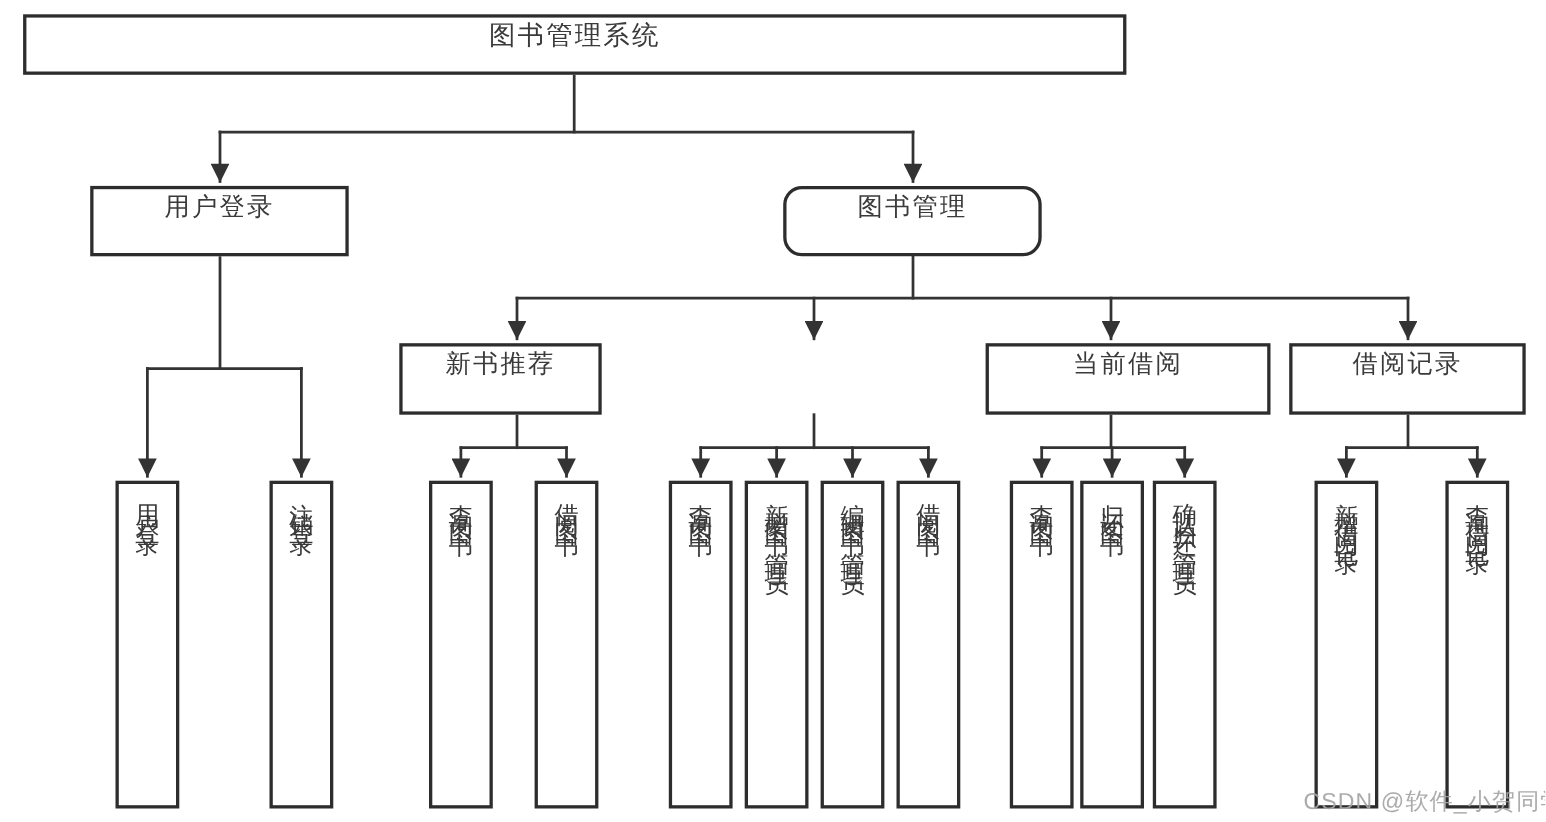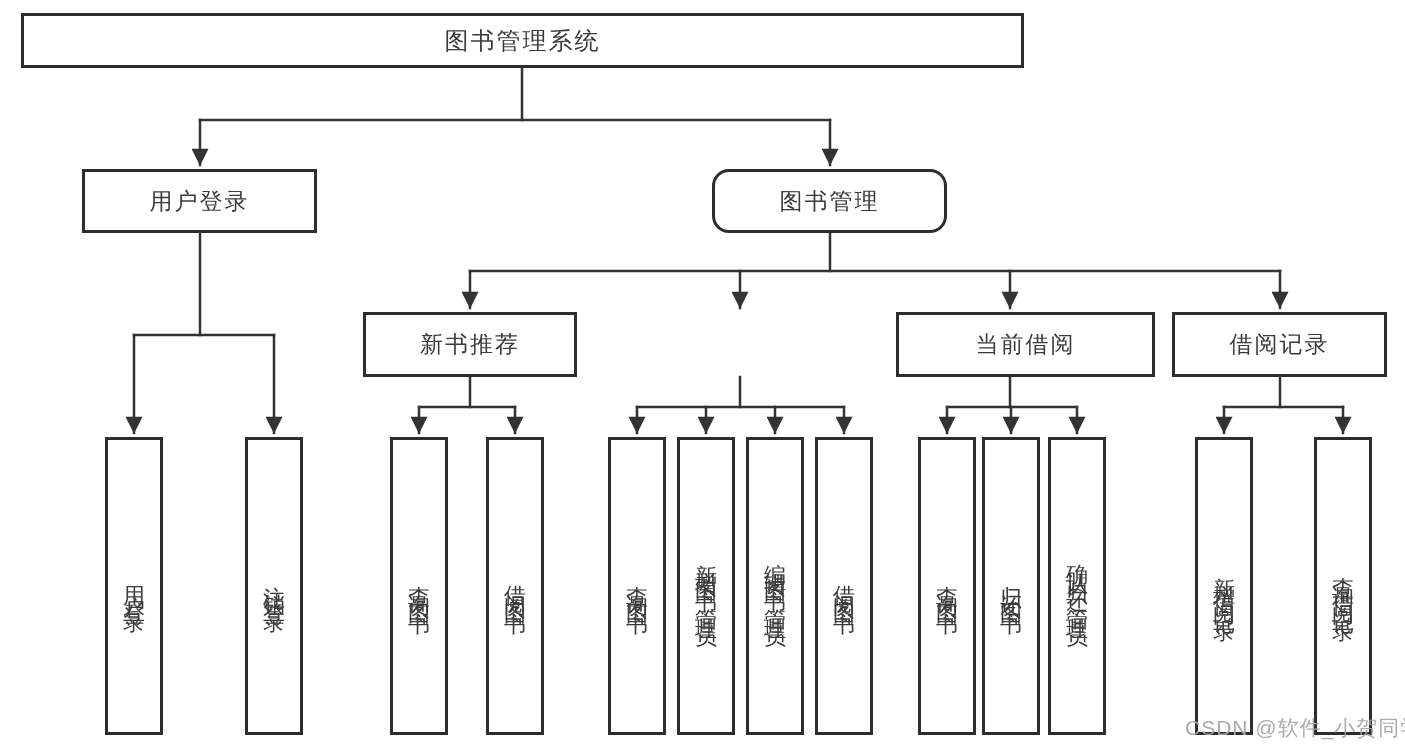--- a/index.html
+++ b/index.html
@@ -21,21 +21,20 @@
     width: 1405px;
     height: 747px;
     pointer-events: none;
   }
   .node {
     position: absolute;
     box-sizing: border-box;
     border: 3px solid #2d2d2d;
     background: #ffffff;
     display: flex;
-    align-items: center;
     justify-content: center;
     color: #3a3a3a;
   }
   .hbox span {
     font-size: 23px;
     letter-spacing: 2px;
     white-space: nowrap;
   }
   .root-box {
     left: 21px; top: 13px;
@@ -138,21 +137,21 @@
     <span>图书管理系统</span>
   </div>
 
   <div class="node hbox l2" style="left:82px;">
     <span>用户登录</span>
   </div>
   <div class="node hbox l2" style="left:712px;border-radius:17px;">
     <span>图书管理</span>
   </div>
 
-  <div class="node hbox l3" style="left:363px;width:214px;">
+  <div class="node hbox l3" style="left:363px;width:184px;">
     <span>新书推荐</span>
   </div>
   <div class="node hbox l3" style="left:896px;width:259px;">
     <span>当前借阅</span>
   </div>
   <div class="node hbox l3" style="left:1172px;width:215px;">
     <span>借阅记录</span>
   </div>
 
   <div class="node vbox" style="left:105px;">

